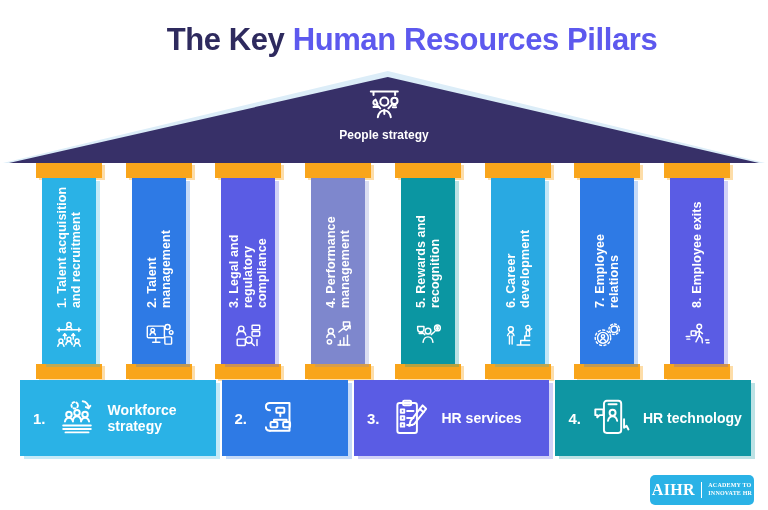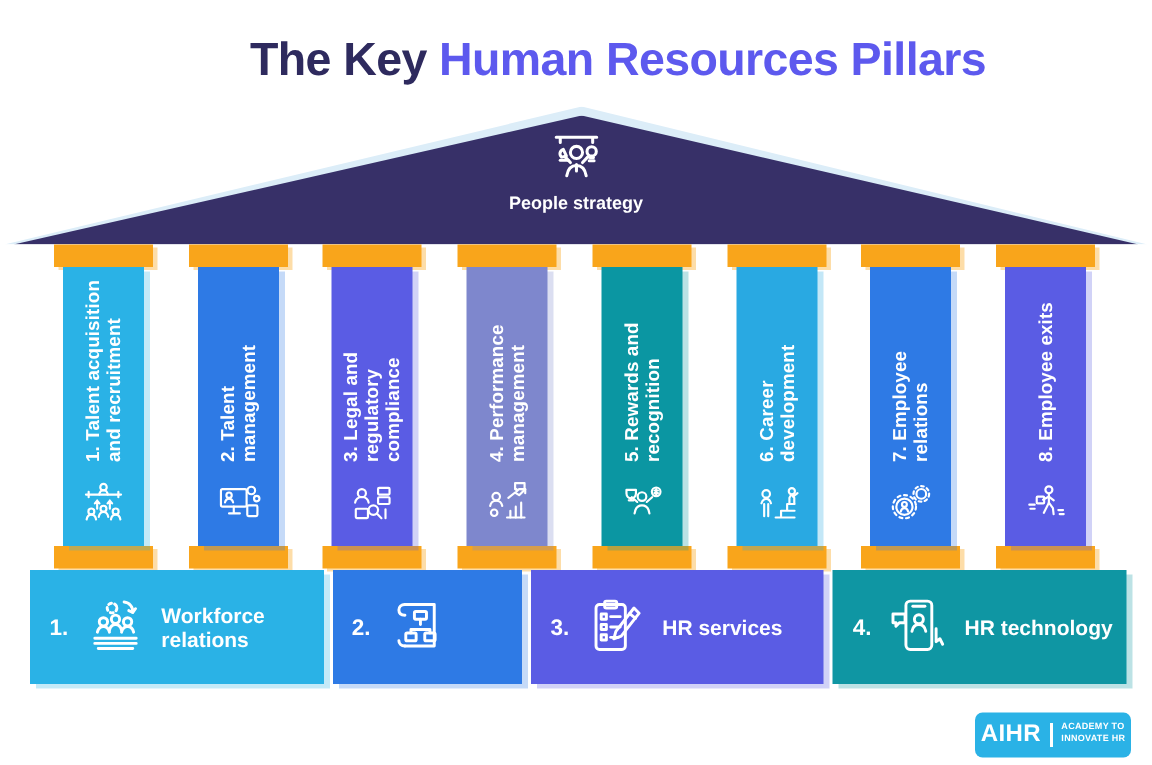--- a/index.html
+++ b/index.html
@@ -64,21 +64,21 @@
   .flabel{color:#fff;font-size:14px;font-weight:700;line-height:1.15;width:102px;}
   
   .licon path,.licon circle,.licon rect,.licon line{
     fill:none;stroke:#fff;stroke-width:1.6;stroke-linecap:round;stroke-linejoin:round;
   }
   .ficon path,.ficon circle,.ficon rect{stroke-width:1.7;}
   .roof-icon path,.roof-icon circle{stroke-width:1.5;}
   
   .logo{
     position:absolute;left:650px;top:475px;width:104px;height:30px;
-    border-radius:5px;display:flex;align-items:center;justify-content:center;gap:6px;
+    border-radius:5px;display:flex;align-items:center;justify-content:center;gap:6px;font-family:Liberation Serif, serif;
   }
   .logo-name{color:#fff;font-size:16px;font-weight:800;letter-spacing:.3px;}
   .logo-divider{width:1.5px;height:16px;background:#fff;}
   .logo-tag{color:#fff;font-size:6px;font-weight:700;line-height:1.3;letter-spacing:.2px;}
 </style>
 </head>
 <body>
 
 <div class="stage">
 
@@ -275,21 +275,21 @@
             <path d="M30 11.5l1.6-2.1m-1.6 2.1l-2.3-1"></path>
           <circle cx="13" cy="17" r="2.4"></circle>
             <circle cx="20" cy="15.5" r="2.4"></circle>
             <circle cx="27" cy="17" r="2.4"></circle>
           <path d="M9.5 23c.5-2.2 1.8-3.3 3.5-3.3s3 1.1 3.5 3.3"></path>
           <path d="M16.5 21.8c.5-2.2 1.8-3.3 3.5-3.3s3 1.1 3.5 3.3"></path>
           <path d="M23.5 23c.5-2.2 1.8-3.3 3.5-3.3s3 1.1 3.5 3.3"></path>
           <path d="M8 26.5h24M8 29.5h24M10 32.5h20"></path>
         </svg>
       </span>
-      <span class="flabel">Workforce relations</span>
+      <span class="flabel">Workforce strategy</span>
     </div>
 
     <div class="fbox" style="background-color: rgb(46, 122, 229); box-shadow: rgba(46, 122, 229, 0.28) 4px 3px 0px;">
       <span class="fnum">2.</span>
       <span class="ficon licon">
         <svg viewBox="0 0 40 40">
           <path d="M13 7c-2.2 0-3.5 1.4-3.5 3.2s1.3 3 3.5 3"></path>
           <path d="M13 7h17v24H13"></path>
           <path d="M13 31c-2.2 0-3.5-1.3-3.5-3"></path>
           <rect x="18.5" y="11" width="7" height="4.5" rx="0.8"></rect>

